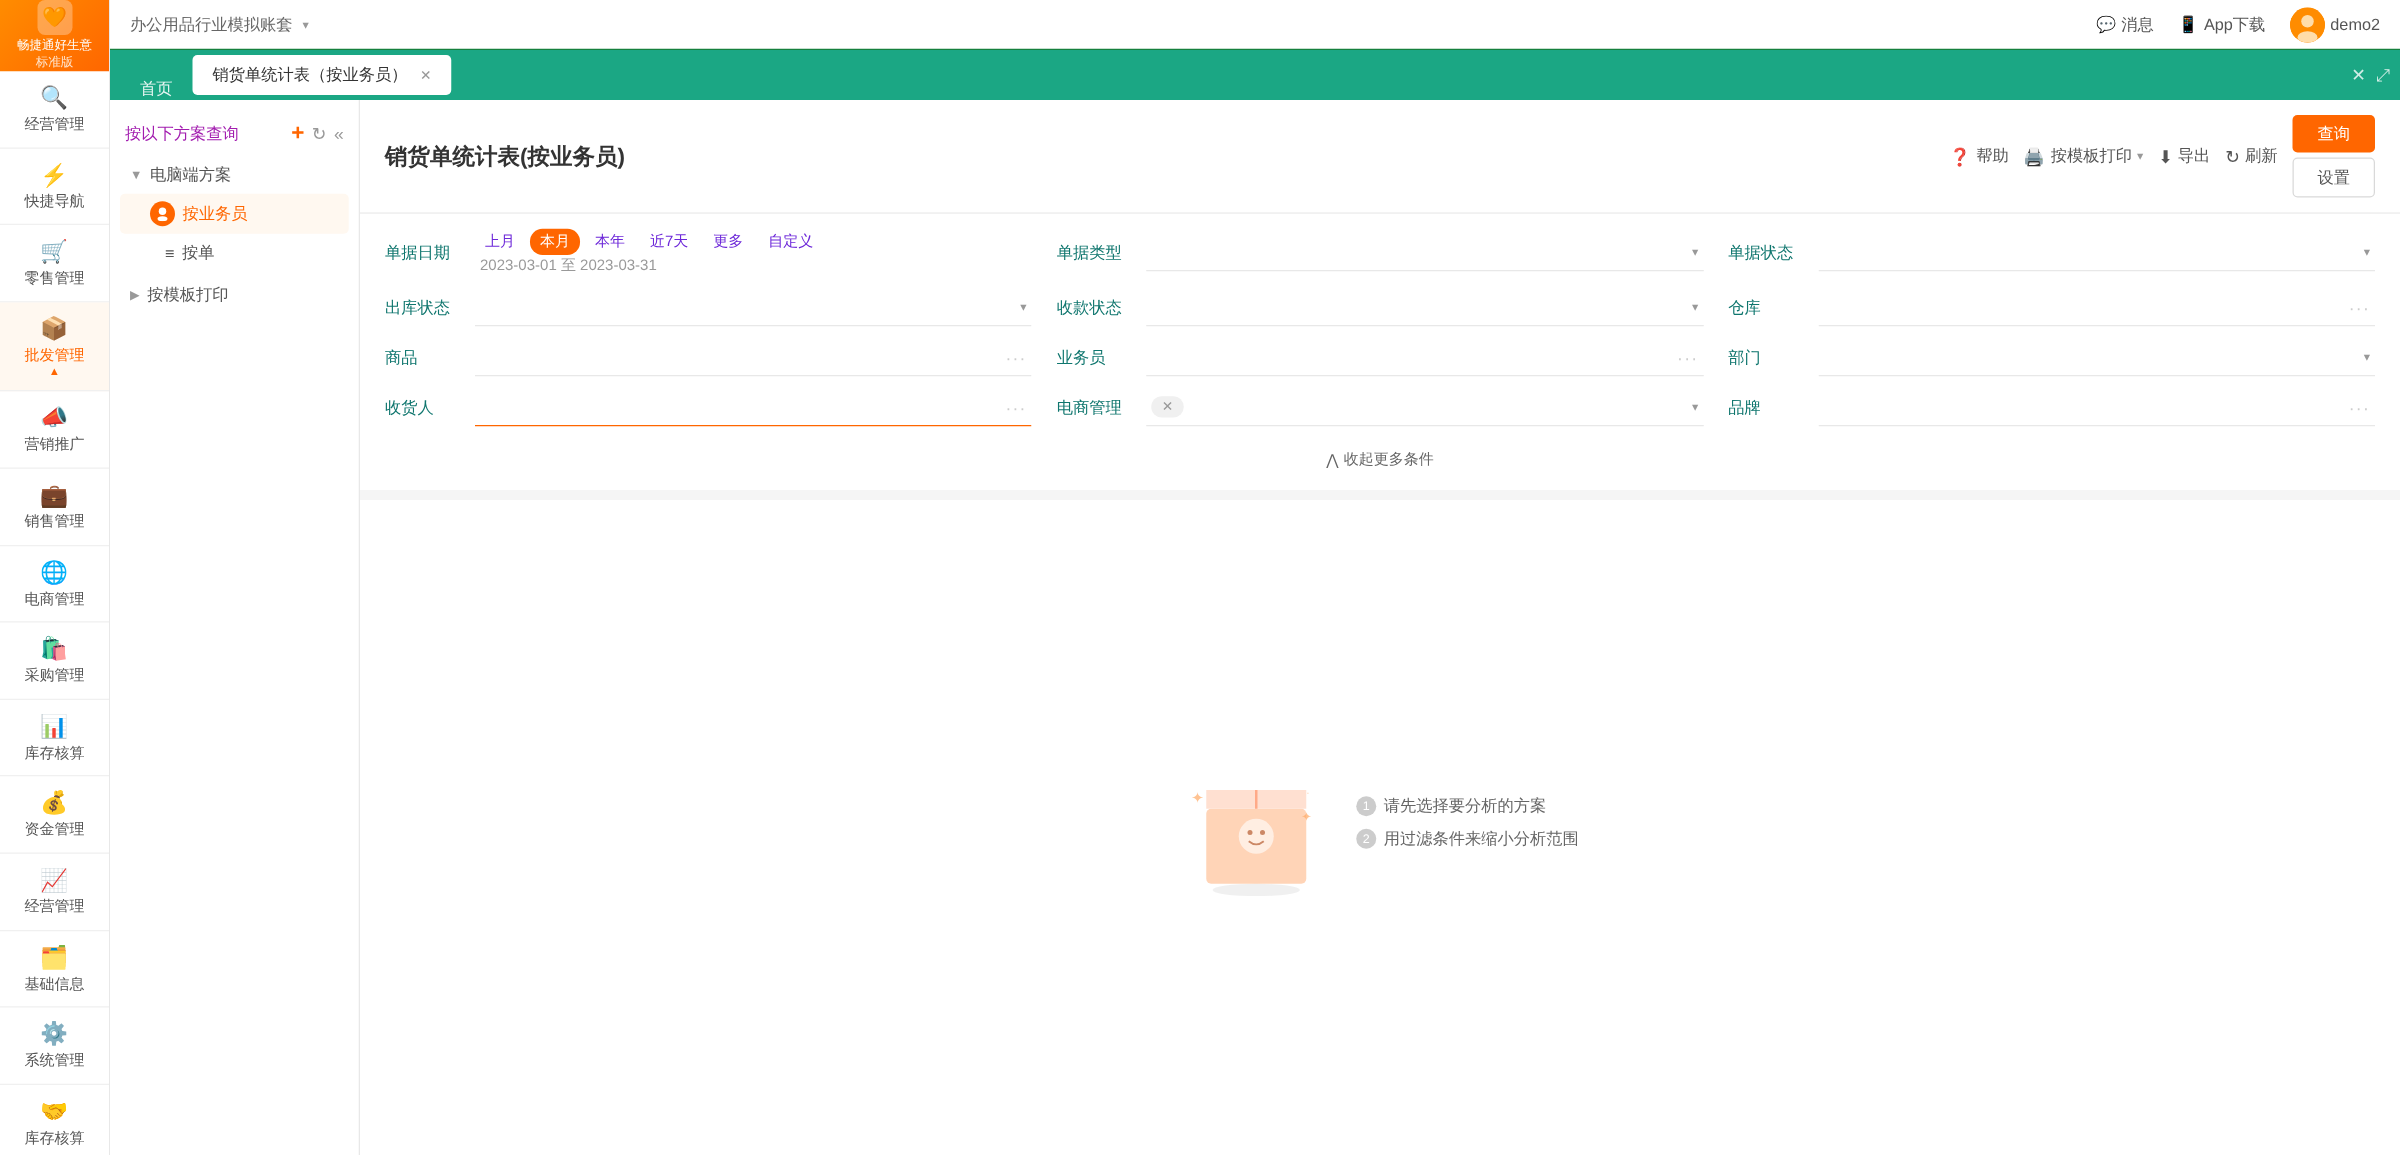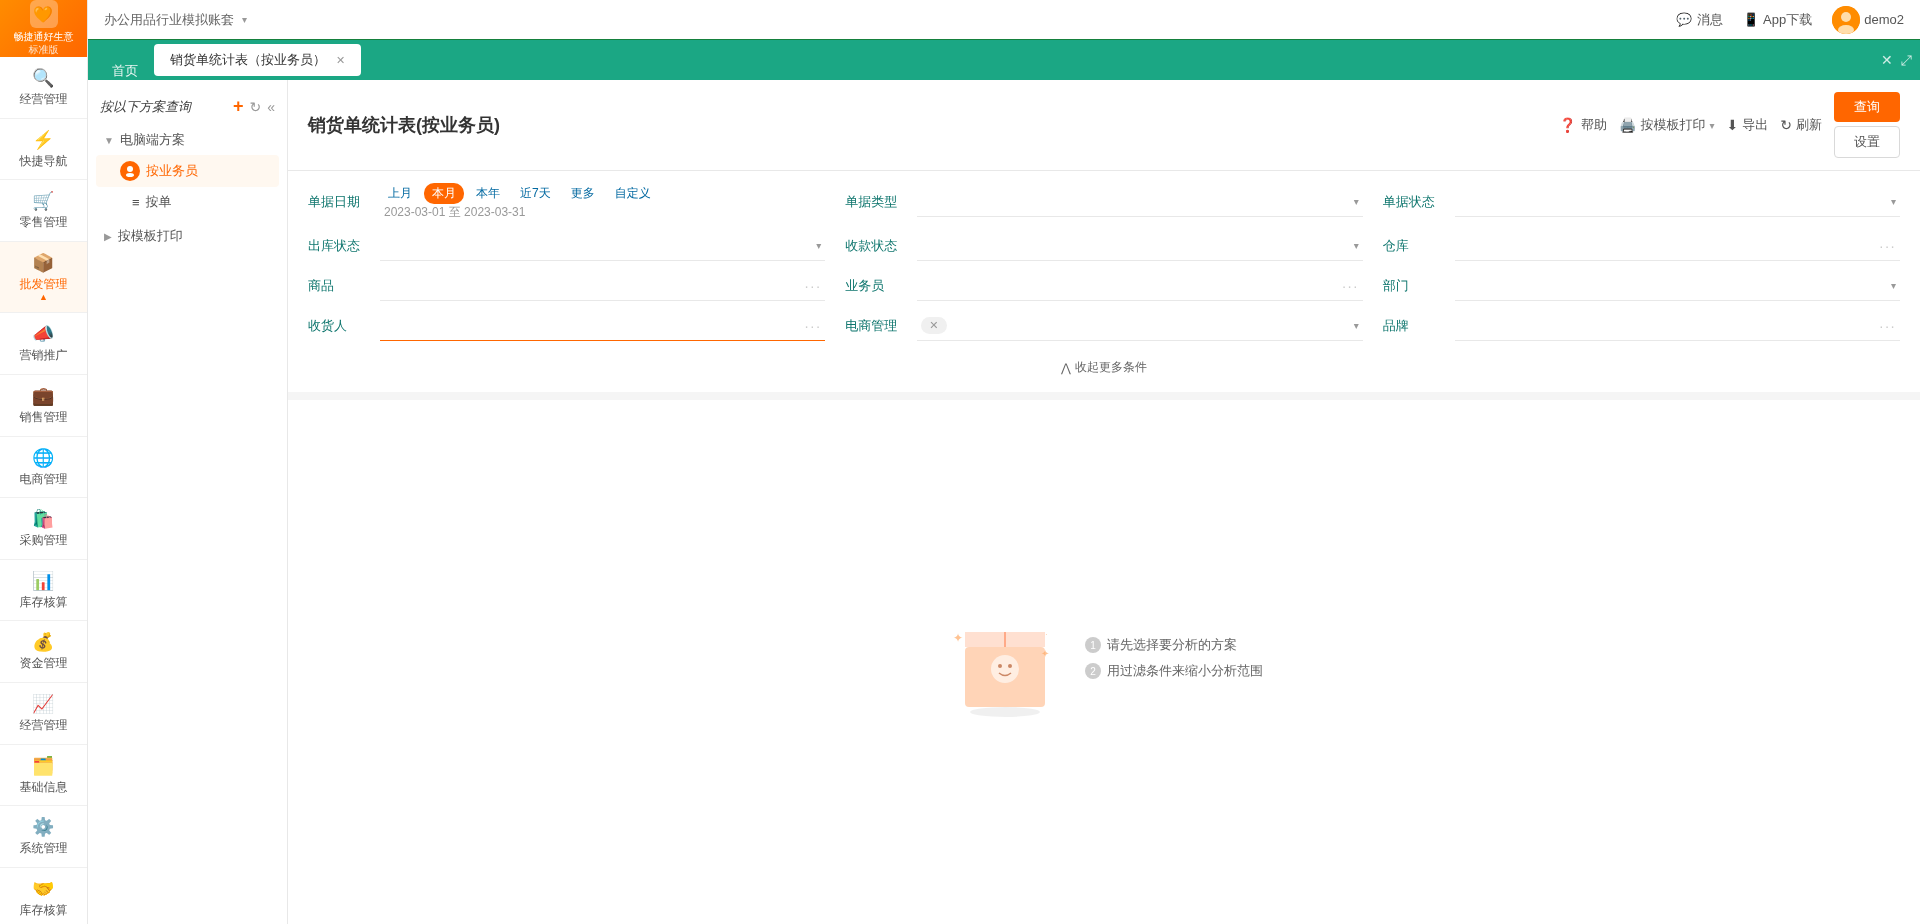--- a/index.html
+++ b/index.html
@@ -290,21 +290,21 @@
     .date-tabs {
       display: flex;
       gap: 4px;
       align-items: center;
     }
     .date-tab {
       padding: 2px 8px;
       border-radius: 2px;
       cursor: pointer;
       font-size: 12px;
-      color: #0369a1;
+      color: #6d28d9;
     }
     .date-tab.active {
       background: #ff6600;
       color: #fff;
       border-radius: 10px;
     }
     .date-range-text {
       font-size: 12px;
       color: #999;
       margin-left: 4px;
@@ -506,21 +506,21 @@
     <div class="maximize-btn">
       <span style="font-size:14px;">✕</span>
       <span style="font-size:14px;">⤢</span>
     </div>
   </div>
 
   <div class="content-area">
 
     <div class="left-panel">
       <div class="left-panel-header">
-        <span style="font-size:13px;color:#404040;font-style:italic;">按以下方案查询</span>
+        <span style="font-size:13px;color:#a21caf;">按以下方案查询</span>
         <div class="actions">
           <span style="font-size:18px;color:#ff6600;font-weight:bold;">+</span>
           <span>↻</span>
           <span>«</span>
         </div>
       </div>
       <div class="scheme-section">
 
         <div class="scheme-group">
           <div class="scheme-group-header">

